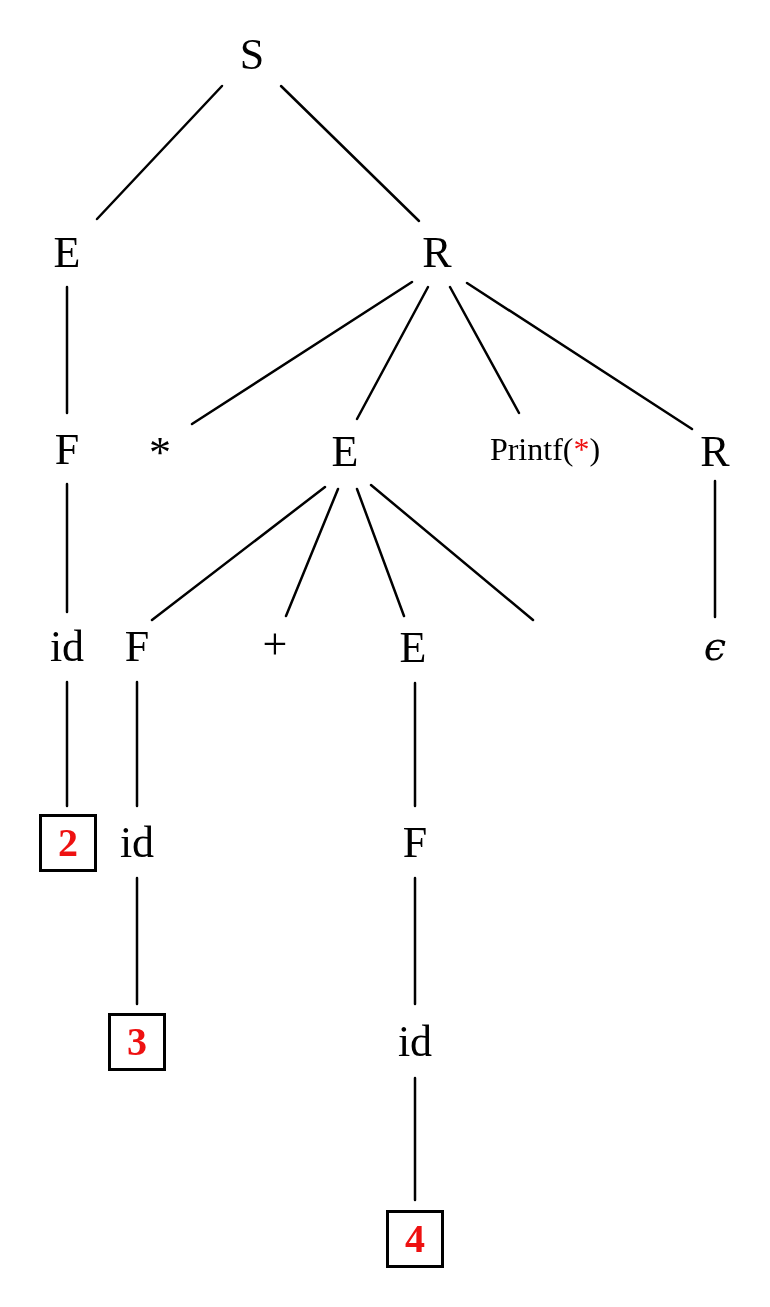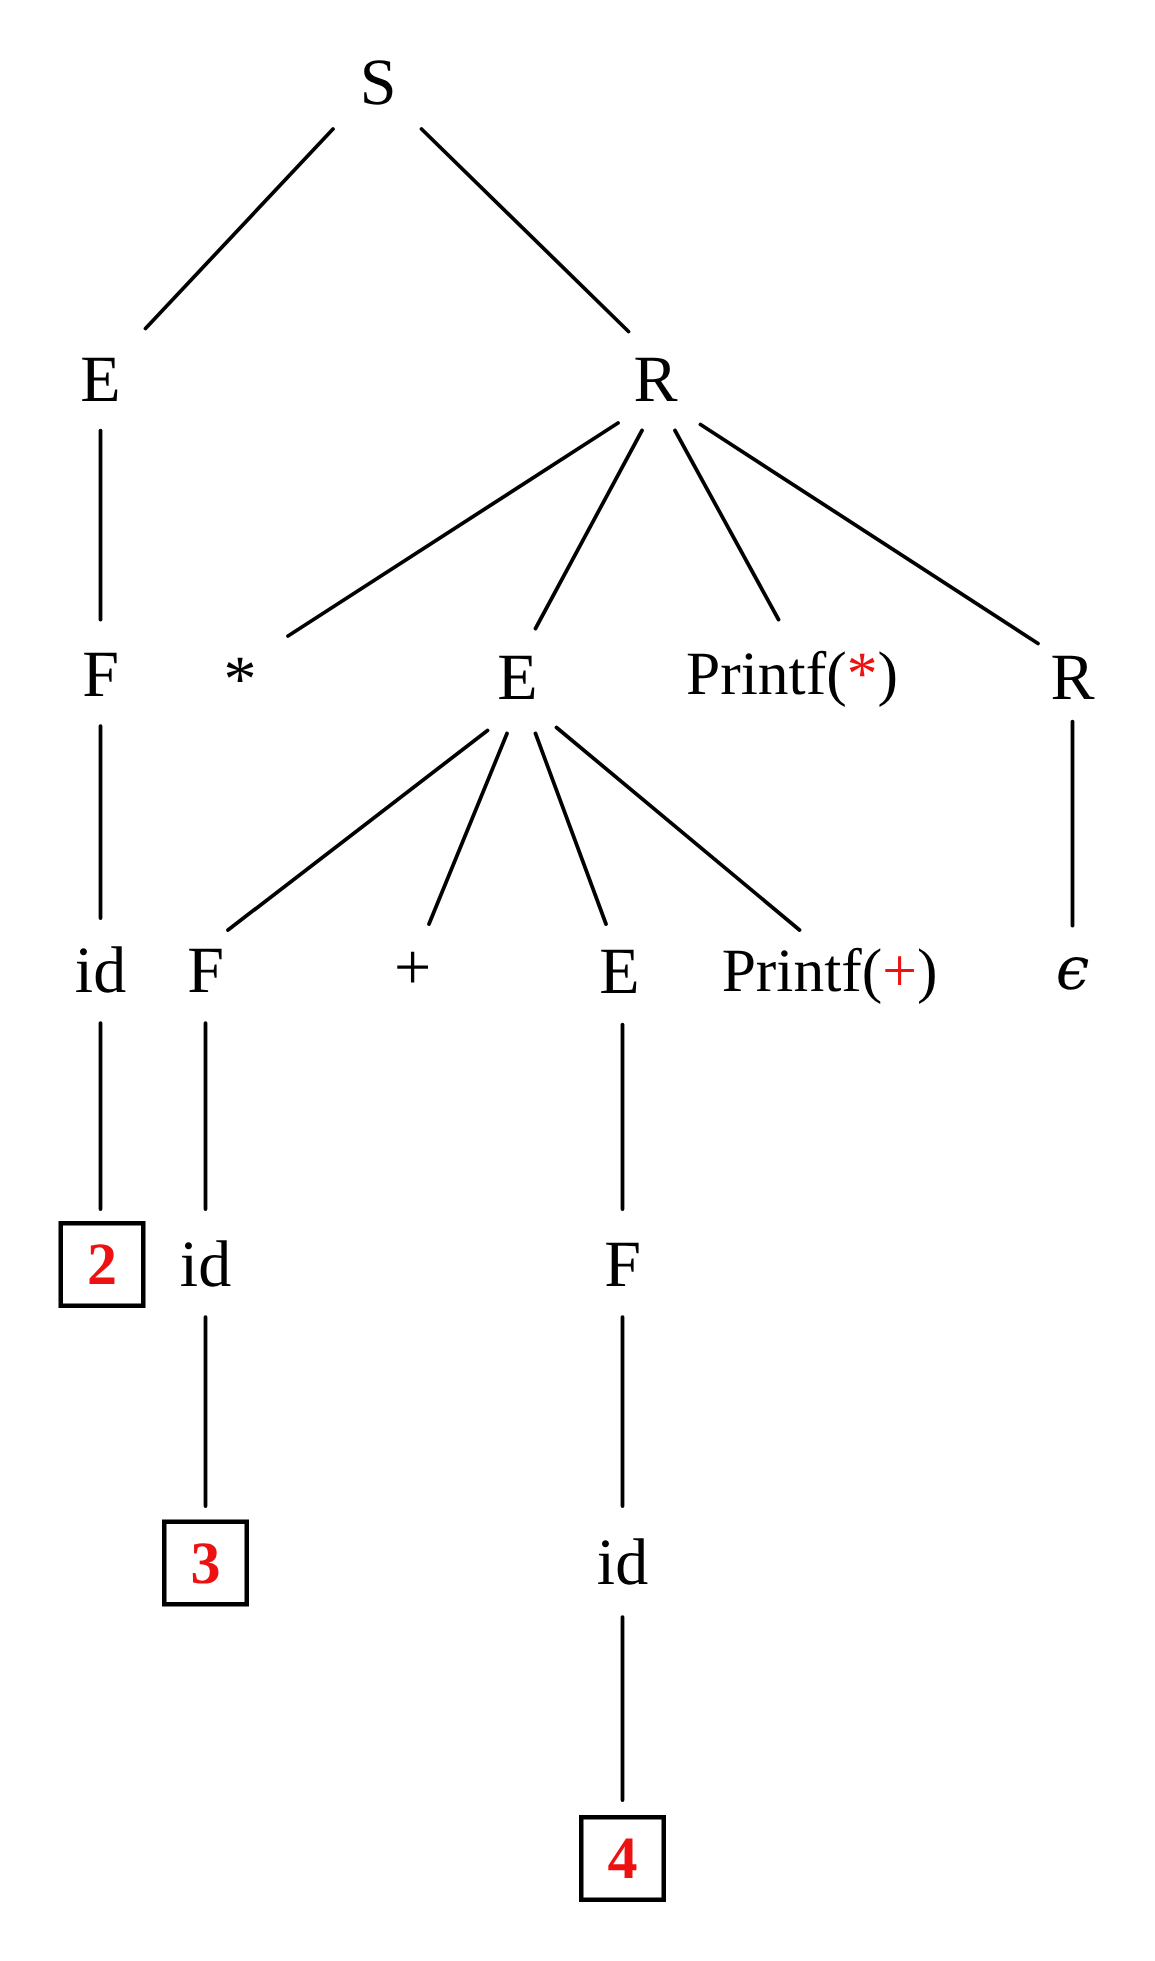--- a/index.html
+++ b/index.html
@@ -30,21 +30,22 @@
   }
   .node {
     position: absolute;
     transform: translate(-50%, -50%);
     font-size: 44px;
     line-height: 1;
     white-space: nowrap;
     text-align: center;
   }
   .node.printf {
-    font-size: 41px;
+    font-size: 32px;
+    margin-left: 17px;
   }
   .red {
     color: #ee1111;
   }
   .red-bold {
     color: #ee1111;
     font-weight: bold;
   }
   .boxed {
     position: absolute;
@@ -102,23 +103,20 @@
   <div class="node" style="left:345px; top:452px;">E</div>
   <div class="node printf" style="left:528px; top:449px;">
     <span>Printf(</span><span class="red">*</span><span>)</span>
   </div>
   <div class="node" style="left:715px; top:452px;">R</div>
 
   <div class="node" style="left:67px;  top:647px;">id</div>
   <div class="node" style="left:137px; top:647px;">F</div>
   <div class="node" style="left:275px; top:645px;">+</div>
   <div class="node" style="left:413px; top:648px;">E</div>
-  <div class="node printf" style="left:553px; top:647px;">
-    <span>Printf(</span><span class="red">+</span><span>)</span>
-  </div>
   <div class="node epsilon" style="left:715px; top:646px;">ϵ</div>
 
   <div class="boxed" style="left:68px;  top:843px;">
     <span class="red-bold">2</span>
   </div>
   <div class="node" style="left:137px; top:843px;">id</div>
   <div class="node" style="left:415px; top:843px;">F</div>
 
   <div class="boxed" style="left:137px; top:1042px;">
     <span class="red-bold">3</span>

